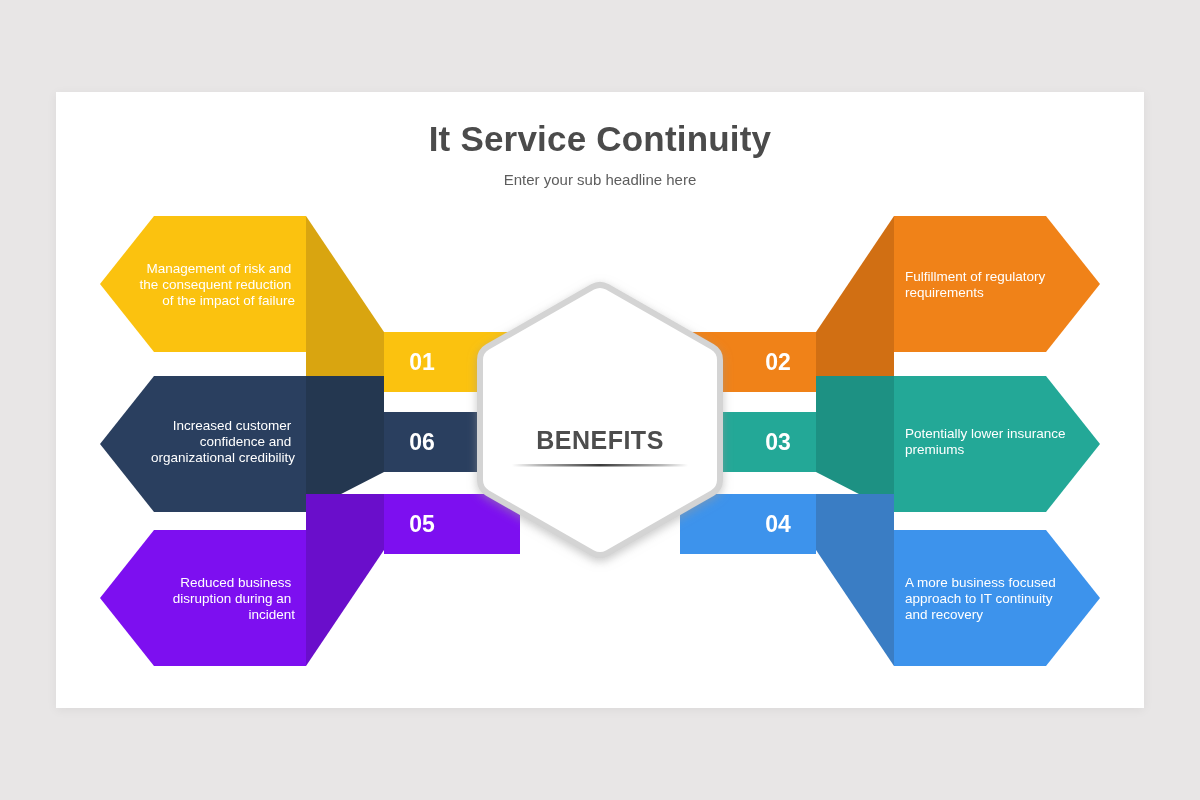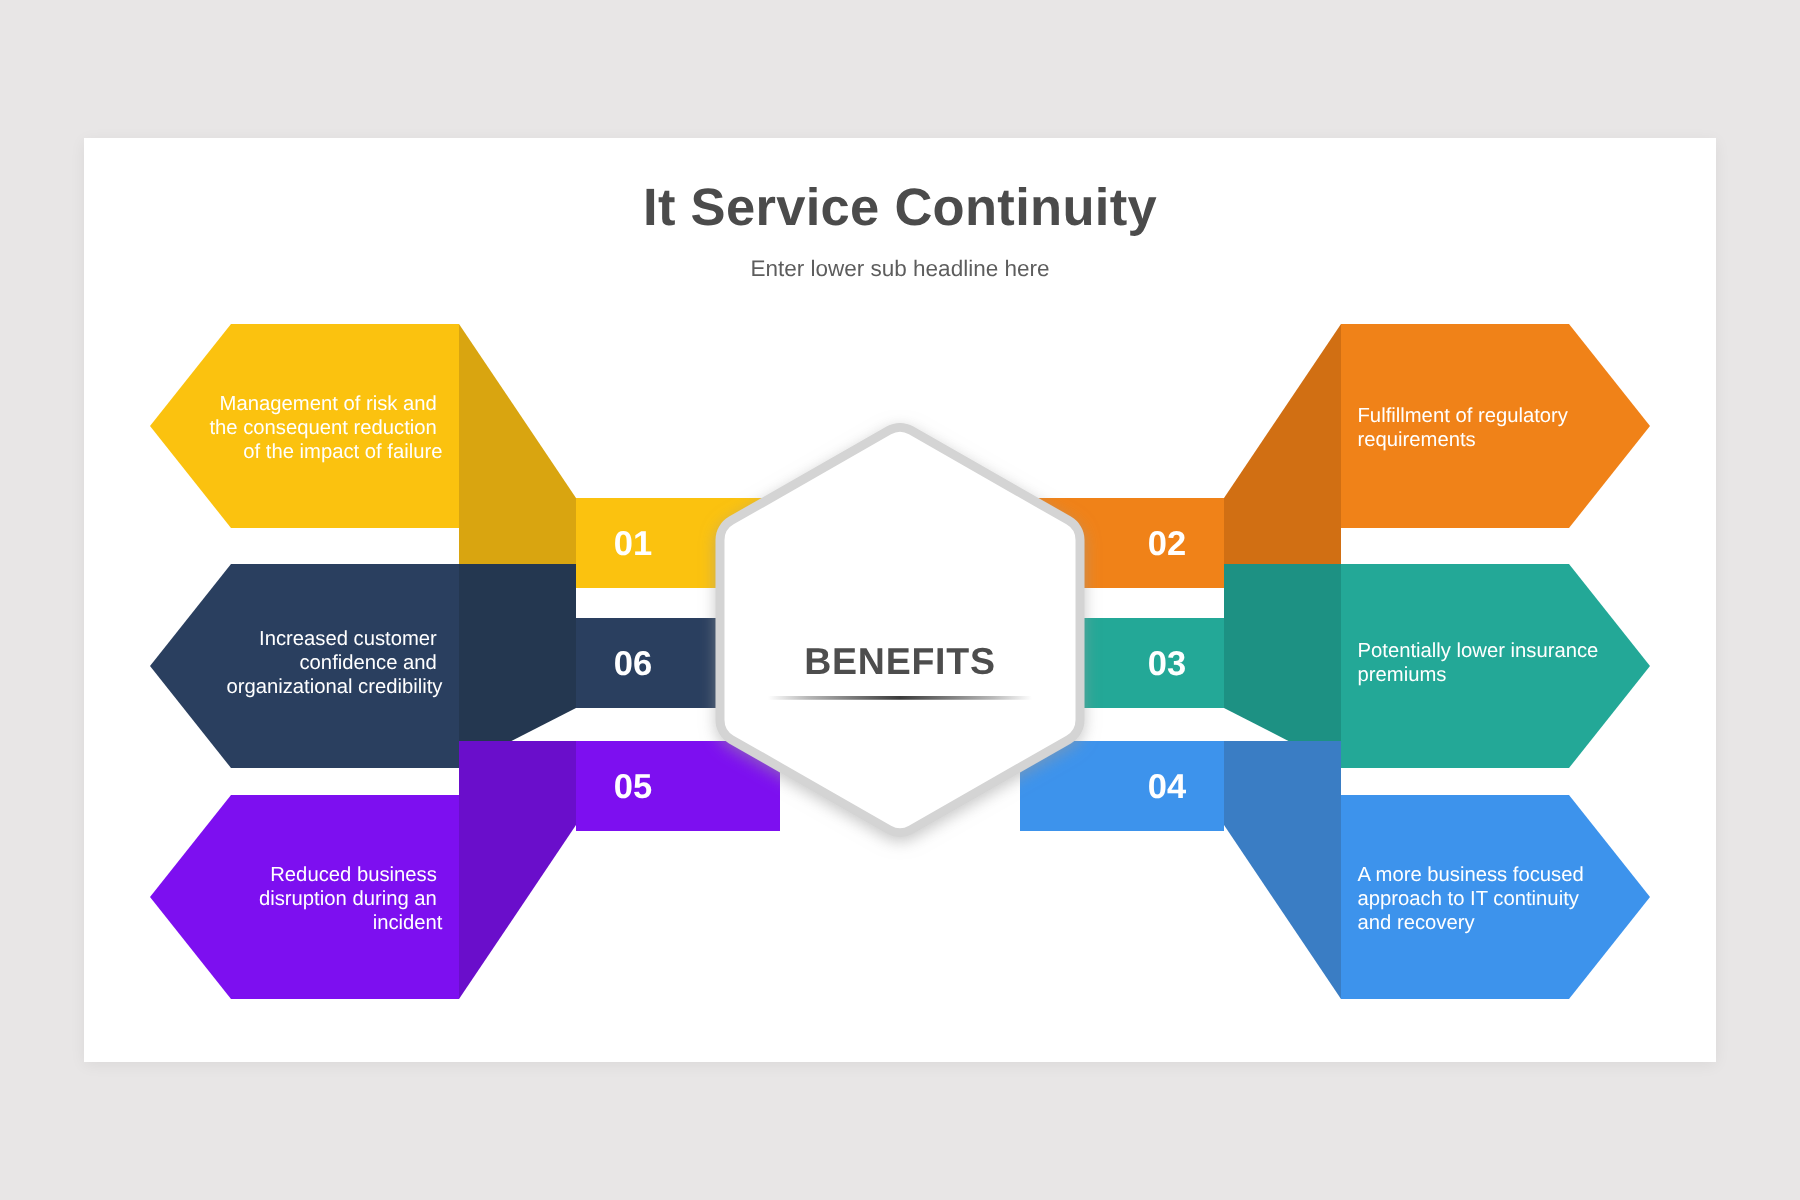--- a/index.html
+++ b/index.html
@@ -75,21 +75,21 @@
     font-weight: bold;
     letter-spacing: 0.5px;
   }
 </style>
 </head>
 <body style="background: rgb(232, 230, 230);">
 
 <div id="slide-canvas" style="background: rgb(255, 255, 255);">
   <div id="slide-header">
     <h1 id="page-title">It Service Continuity</h1>
-    <p id="page-subtitle">Enter lower sub headline here</p>
+    <p id="page-subtitle">Enter your sub headline here</p>
   </div>
 </div>
 
 <div id="diagram-area">
   <svg id="diagram-svg" width="1200" height="800" viewBox="0 0 1200 800">
     <defs>
       <linearGradient id="underline-grad" x1="0" y1="0" x2="1" y2="0">
         <stop offset="0%" stop-color="#ffffff"></stop>
         <stop offset="15%" stop-color="#b8b8b8"></stop>
         <stop offset="50%" stop-color="#3a3a3a"></stop>

